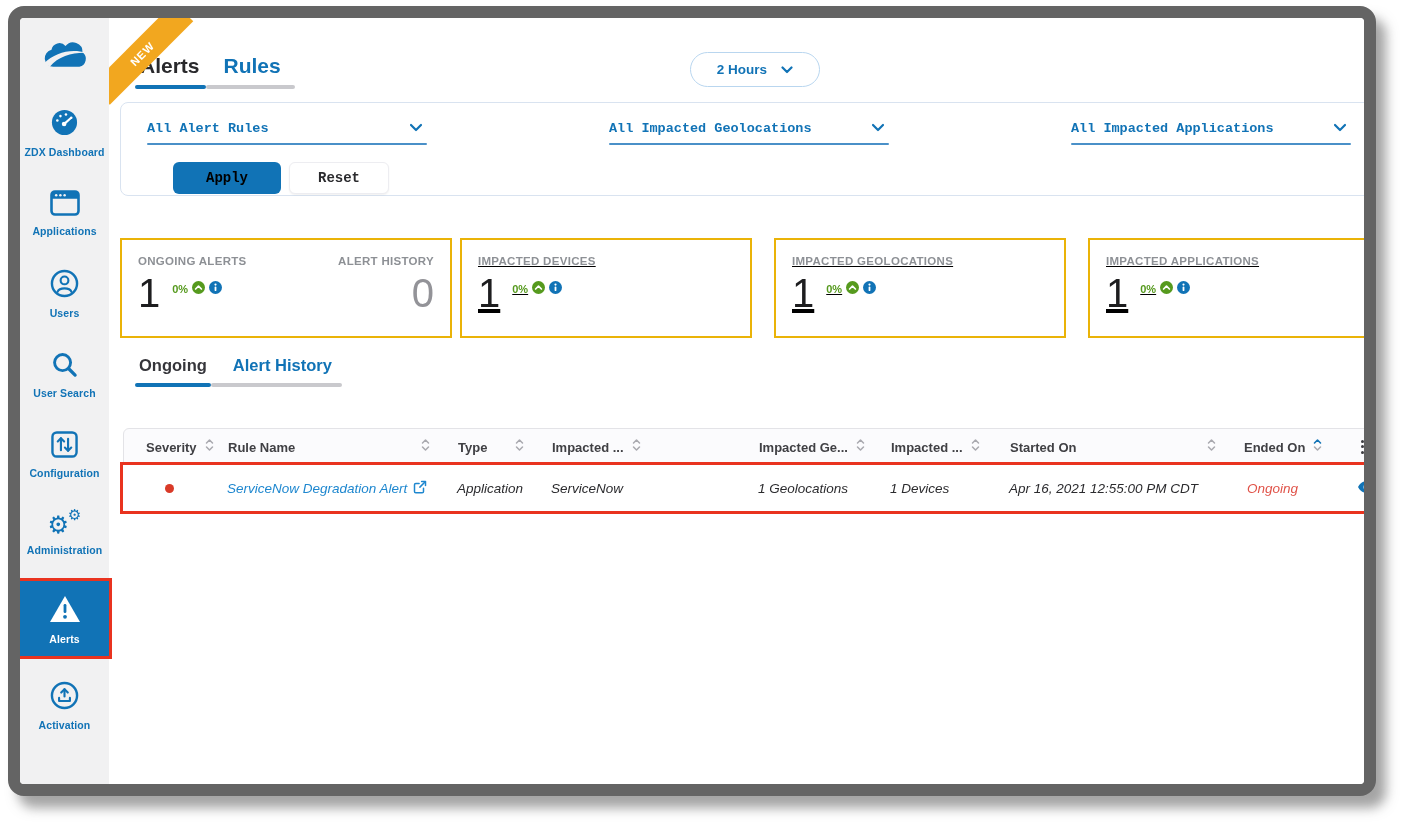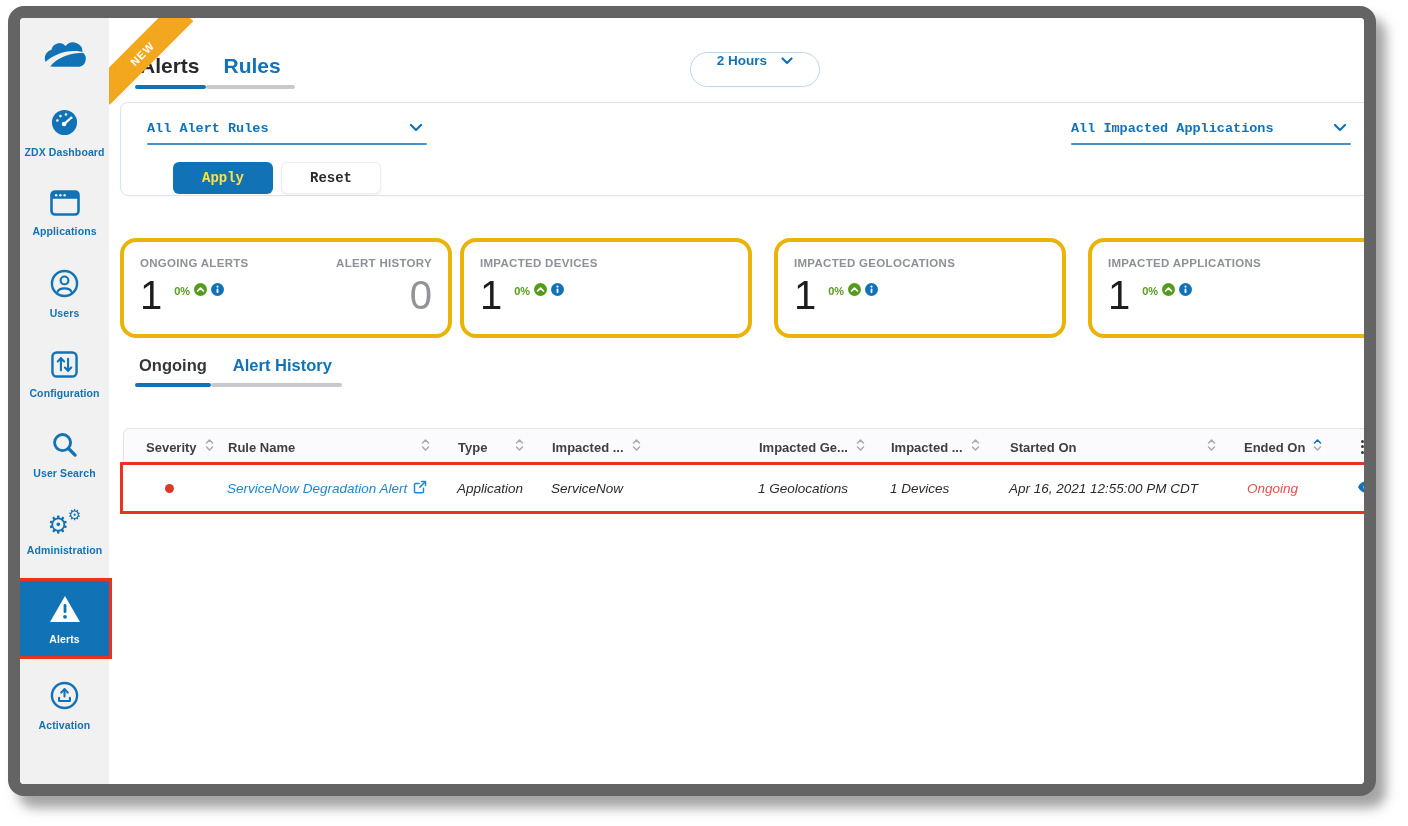--- a/index.html
+++ b/index.html
@@ -30,40 +30,40 @@
   .page-tabs { position:absolute; left:26px; top:36px; display:flex; }
   .ptab { cursor:pointer; }
   .ptab .ptab-label { font-size:21px; padding:0 6px 0 5px; }
   .ptab.active .ptab-label { color:#29292c; font-weight:700; }
   .ptab:not(.active) .ptab-label { color:#1173b6; font-weight:600; padding-left:18px; padding-right:14px; }
   .ptab-underline { height:4px; border-radius:2px; margin-top:7px; }
   .ptab.active .ptab-underline { background:#1173b6; }
   .ptab:not(.active) .ptab-underline { background:#c9c9cd; }
 
   .time-pill { position:absolute; left:581px; top:34px; width:130px; height:35px; border:1.5px solid #b9d6ef;
-               border-radius:18px; background:#fff; display:flex; justify-content:center; gap:14px;
+               border-radius:18px; background:#fff; display:flex; align-items:center; justify-content:center; gap:14px;
                color:#1173b6; font-size:13.5px; font-weight:700; cursor:pointer; }
 
   .filter-panel { position:absolute; left:11px; top:84px; width:1258px; height:94px;
                   border:1px solid #d9e3f0; border-radius:8px; background:#fff; padding:10px 26px 0 26px;font-family:Liberation Mono, monospace; }
   .dd-row { display:flex; justify-content:space-between; }
   .dropdown { width:280px; cursor:pointer; }
   .dd-inner { display:flex; align-items:center; justify-content:space-between; padding:6px 4px 6px 0; }
   .dd-value { color:#1173b6; font-size:13.5px; font-weight:700; }
   .dd-line { height:2px; background:#4a90c8; border-radius:1px; }
   .btn-row { display:flex; gap:8px; margin:17px 0 0 26px; }
   .btn { height:32px; border-radius:6px; font-size:14px; font-weight:700; display:flex; align-items:center; justify-content:center; cursor:pointer; }
-  .btn-apply { width:100px; background:#1173b6; color:#fde047; }
+  .btn-apply { width:108px; background:#1173b6; color:#000000; }
   .btn-reset { width:100px; background:#fff; color:#2b2b2e; border:1px solid #ededf1; box-shadow:0 1px 2px rgba(0,0,0,0.06); }
 
   
   .cards { position:absolute; left:11px; top:220px; display:flex; }
-  .card { height:100px; border:4px solid #eab308; border-radius:16px; background:#fff; padding:15px 16px 0 16px; }
+  .card { height:100px; border:2px solid #eab308; border-radius:0; background:#fff; padding:15px 16px 0 16px; }
   .card-1 { width:332px; display:flex; justify-content:space-between; margin-right:8px; }
-  .card-n { width:292px; margin-right:22px; }
+  .card-n { width:292px; margin-right:22px;text-decoration:underline; }
   .card-label { font-size:11.5px; font-weight:700; color:#8d9095; letter-spacing:0.3px; white-space:nowrap; }
   .stat-line { display:flex; align-items:flex-start; margin-top:4px; gap:12px; }
   .stat-value { font-size:40px; font-weight:500; color:#1d1d1f; line-height:44px; }
   .stat-value.muted { color:#939398; }
   .trend { display:flex; align-items:center; gap:4px; margin-top:9px; }
   .trend-pct { font-size:11px; font-weight:700; color:#569a1e; }
   .right-col { text-align:right; }
 
   
   .list-tabs { position:absolute; left:26px; top:338px; display:flex; }
@@ -145,43 +145,43 @@
           <circle cx="15" cy="11.8" r="4" fill="none" stroke="#1173b6" stroke-width="2.2"></circle>
           <path d="M7.8 23.6 c1.8-4.8 12.6-4.8 14.4 0" fill="none" stroke="#1173b6" stroke-width="2.2" stroke-linecap="round"></path>
         </svg>
       </span>
       <span class="nav-label">Users</span>
     </div>
 
     <div class="nav-item">
       <span>
         <svg width="27" height="27" viewBox="0 0 28 28">
+          <circle cx="12" cy="12" r="8.3" fill="none" stroke="#1173b6" stroke-width="3"></circle>
+          <line x1="18.4" y1="18.4" x2="25" y2="25" stroke="#1173b6" stroke-width="3.4" stroke-linecap="round"></line>
+        </svg>
+      </span>
+      <span class="nav-label">User Search</span>
+    </div>
+
+    <div class="nav-item">
+      <span>
+        <svg width="27" height="27" viewBox="0 0 28 28">
           <rect x="1.5" y="1.5" width="25" height="25" rx="4.5" fill="none" stroke="#1173b6" stroke-width="2.5"></rect>
           <g stroke="#1173b6" stroke-width="2.2" stroke-linecap="round" stroke-linejoin="round" fill="none">
             <line x1="10.3" y1="7.5" x2="10.3" y2="20"></line>
                 <path d="M7 10.8 10.3 7.5 13.6 10.8"></path>
             <line x1="17.7" y1="8" x2="17.7" y2="20.5"></line>
                 <path d="M14.4 17.2 17.7 20.5 21 17.2"></path>
           </g>
         </svg>
       </span>
       <span class="nav-label">Configuration</span>
     </div>
 
     <div class="nav-item">
-      <span>
-        <svg width="27" height="27" viewBox="0 0 28 28">
-          <circle cx="12" cy="12" r="8.3" fill="none" stroke="#1173b6" stroke-width="3"></circle>
-          <line x1="18.4" y1="18.4" x2="25" y2="25" stroke="#1173b6" stroke-width="3.4" stroke-linecap="round"></line>
-        </svg>
-      </span>
-      <span class="nav-label">User Search</span>
-    </div>
-
-    <div class="nav-item">
       <span class="gear-wrap">
         <span class="gear-main">⚙</span>
             <span class="gear-small">⚙</span>
       </span>
       <span class="nav-label">Administration</span>
     </div>
 
     <div class="nav-item active">
       <span>
         <svg width="34" height="30" viewBox="0 0 34 30">
@@ -230,20 +230,29 @@
               <path d="M1.5 1.5 6 6 10.5 1.5" stroke="#1173b6" stroke-width="2.2" fill="none" stroke-linecap="round" stroke-linejoin="round"></path>
             </svg>
       </span>
     </div>
 
     <div class="filter-panel">
       <div class="dd-row">
         <div class="dropdown">
           <div class="dd-inner">
             <span class="dd-value">All Alert Rules</span>
+            <span><svg width="14" height="9" viewBox="0 0 14 9">
+                    <path d="M2 2 7 7 12 2" stroke="#1173b6" stroke-width="2.2" fill="none" stroke-linecap="round" stroke-linejoin="round"></path>
+                  </svg></span>
+          </div>
+          <div class="dd-line"></div>
+        </div>
+        <div class="dropdown">
+          <div class="dd-inner">
+            <span class="dd-value">All Impacted Geolocations</span>
             <span><svg width="14" height="9" viewBox="0 0 14 9">
                     <path d="M2 2 7 7 12 2" stroke="#1173b6" stroke-width="2.2" fill="none" stroke-linecap="round" stroke-linejoin="round"></path>
                   </svg></span>
           </div>
           <div class="dd-line"></div>
         </div>
         <div class="dropdown">
           <div class="dd-inner">
             <span class="dd-value">All Impacted Applications</span>
             <span><svg width="14" height="9" viewBox="0 0 14 9">

